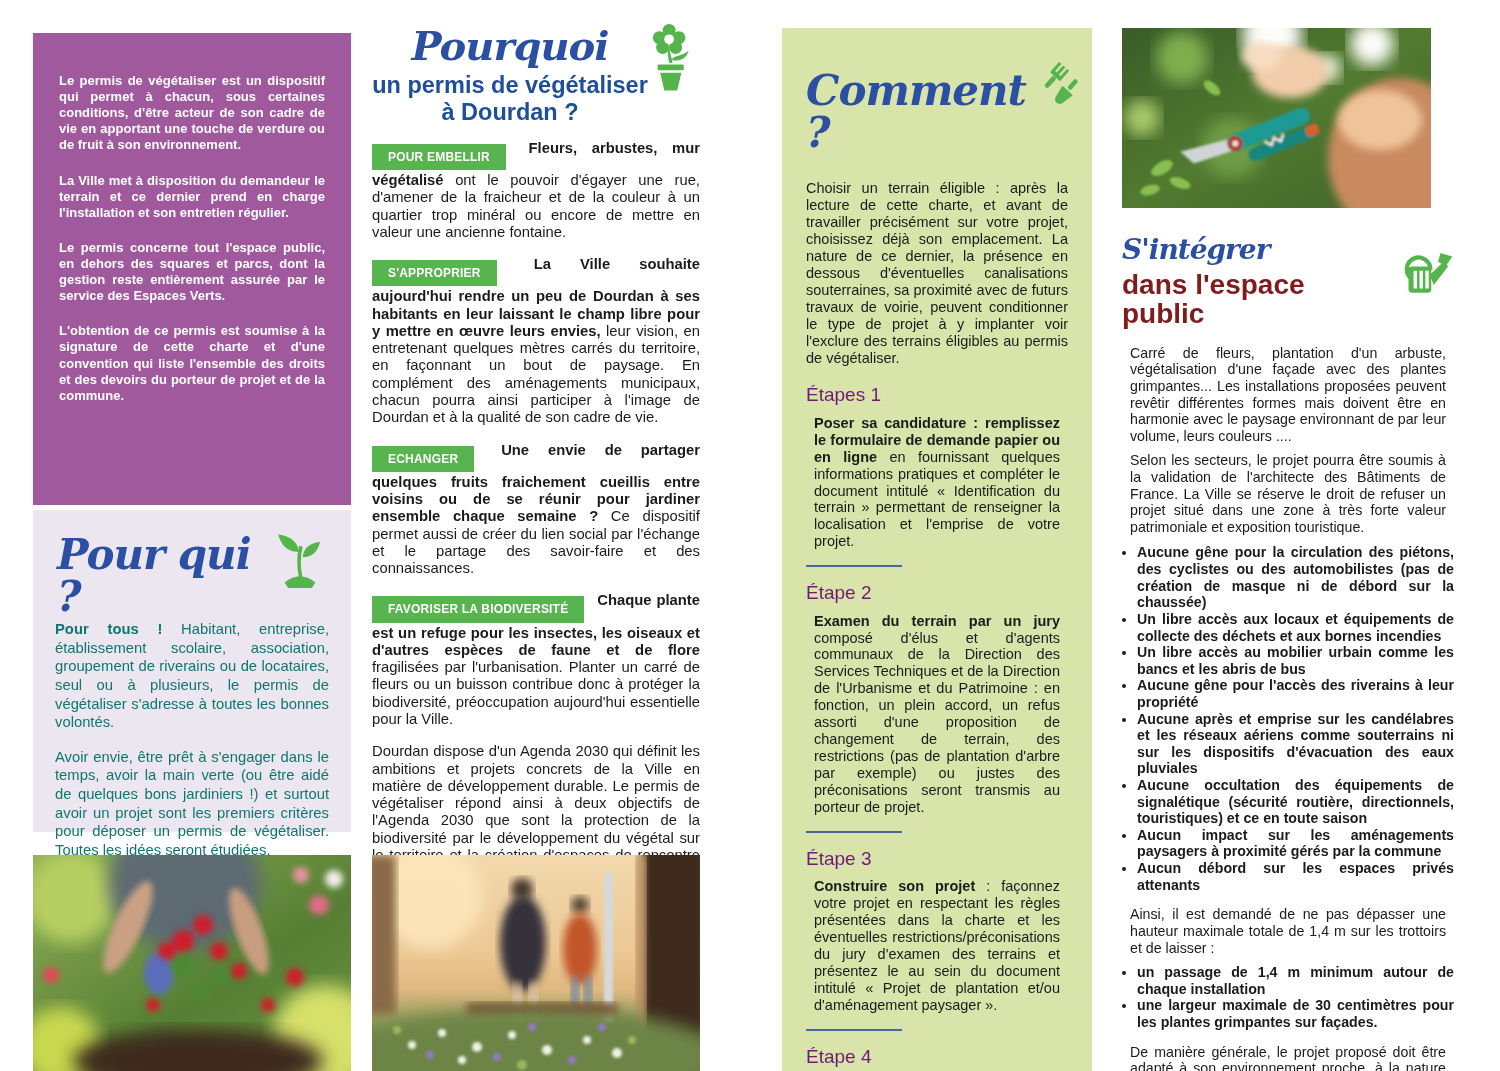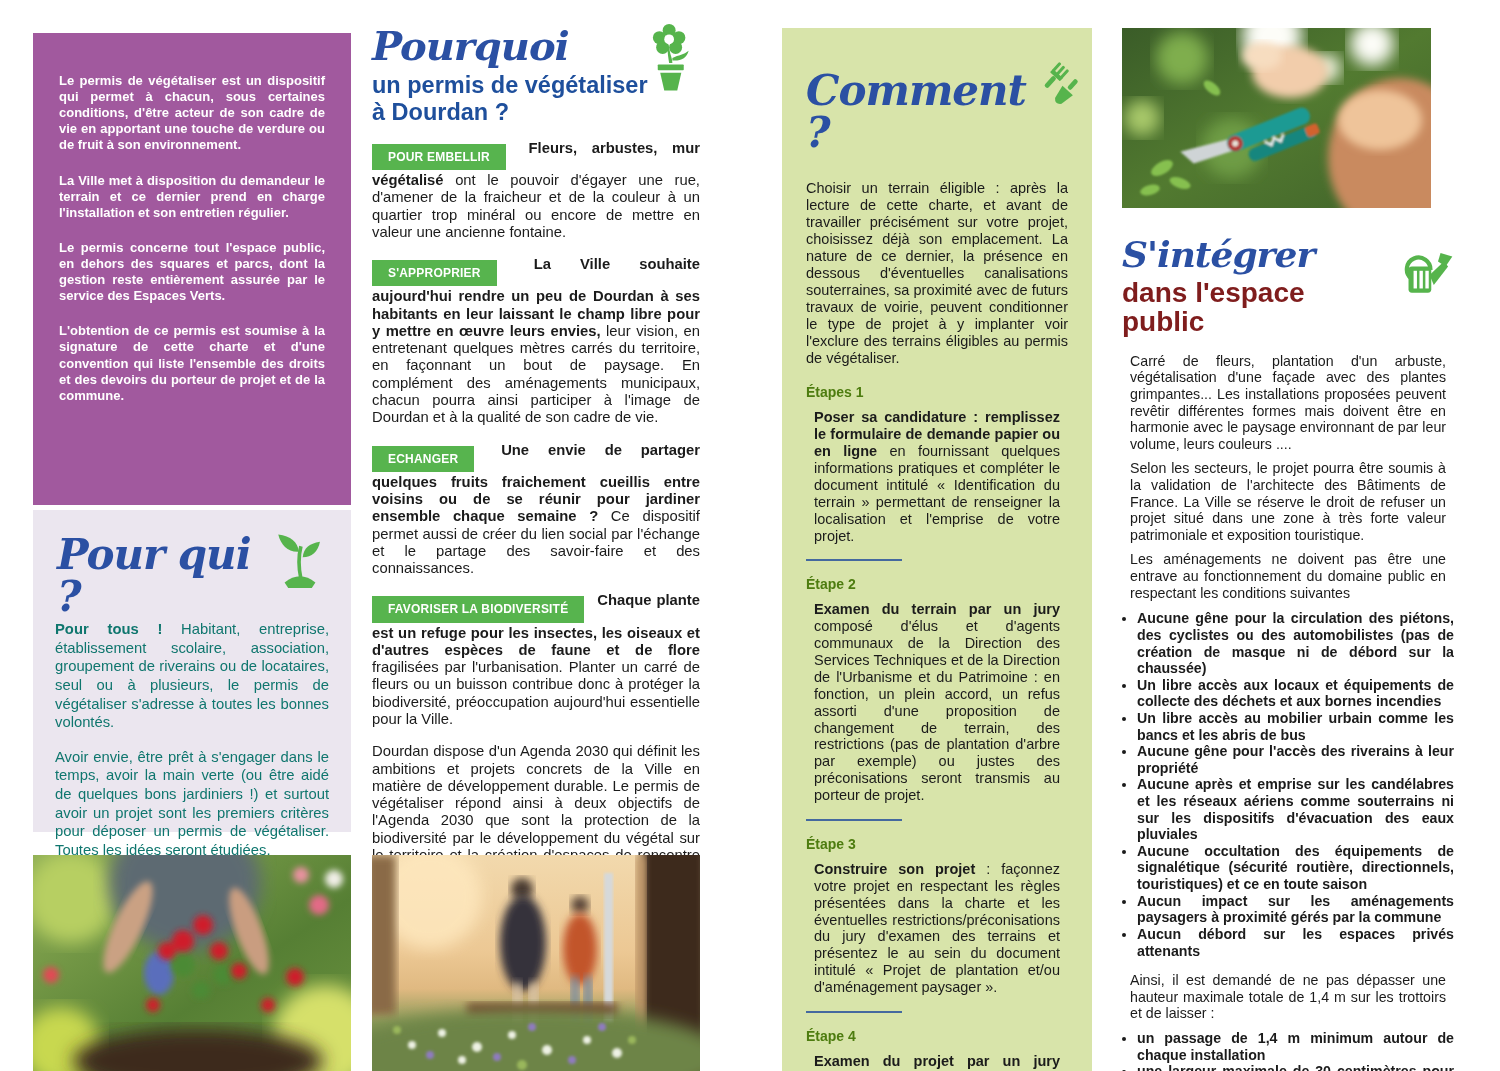--- a/index.html
+++ b/index.html
@@ -26,38 +26,38 @@
   .photo svg{display:block;width:100%;height:100%;}
   .photo1{left:33px;top:855px;width:318px;height:216px;}
   .photo2{left:372px;top:855px;width:328px;height:216px;}
   .photo3{position:relative;width:309px;height:180px;overflow:hidden;margin-bottom:26px;}
   .photo3 svg{display:block;width:100%;height:100%;}
 
   
   .col2{position:absolute;left:372px;top:22px;width:328px;font-size:14.8px;line-height:1.17;}
   .c2-title-script{font-size:40px;margin:4px 0 6px 0;}
   .c2-title-bold{font-size:23.5px;font-weight:bold;color:#1e4f9c;line-height:1.15;}
-  .c2-head-text{flex:1;}
+  .c2-head-text{flex:1;text-align:center;}
   .section{margin:0 0 15px 0;}
   .label{display:inline-block;background:#57b44e;color:#fff;font-weight:bold;font-size:12px;
          padding:6px 16px;margin:0 8px 2px 0;vertical-align:-8px;letter-spacing:.2px;}
   .col2 .free{margin:0 0 12px 0;}
 
   
   .green-panel{position:absolute;left:782px;top:28px;width:310px;height:1043px;background:#d8e4aa;
                box-sizing:border-box;padding:34px 24px 0 24px;overflow:hidden;
                font-size:14.5px;line-height:1.17;}
   .c3-title{font-size:42px;margin:8px 0 0 0;}
   .c3-intro{margin:26px 0 18px 0;}
-  .step-title{font-size:14px;font-weight:bold;color:#4d7c0f;margin:0 0 3px 0;font-family:"Liberation Sans",sans-serif;}
+  .step-title{font-size:19px;font-weight:normal;color:#701a75;margin:0 0 3px 0;font-family:"Liberation Sans",sans-serif;}
   .sep{border:none;border-top:2px solid #44699f;width:96px;margin:15px 0 15px 0;}
 
   
   .col4{position:absolute;left:1122px;top:28px;width:332px;font-size:14.2px;line-height:1.17;}
-  .c4-title-script{font-size:36px;margin:2px 0 6px 0;}
+  .c4-title-script{font-size:28px;margin:2px 0 6px 0;}
   .c4-subtitle{font-size:28px;font-weight:bold;color:#7f1d1d;margin:0 0 8px 0;line-height:1.05;}
   .col4 ul{margin:9px 0 9px 0;padding-left:15px;list-style:disc;}
   .col4 li{font-weight:bold;text-align:justify;margin:0;}
   .gap{margin-top:13px;}
 
   .icon{flex:0 0 auto;}
 </style>
 </head>
 <body>
 
@@ -347,21 +347,20 @@
           <rect x="35" y="27" width="4" height="21" fill="#fff"></rect>
           <rect x="42" y="27" width="4" height="21" fill="#fff"></rect>
           <polygon points="47,32 64,16 69,22 52,44" fill="#56b44c"></polygon>
           <polygon points="60,6 74,10 66,22 57,16" fill="#56b44c"></polygon>
         </svg>
       </span>
     </div>
 
     <p class="just">Carré de fleurs, plantation d'un arbuste, végétalisation d'une façade avec des plantes grimpantes... Les installations proposées peuvent revêtir différentes formes mais doivent être en harmonie avec le paysage environnant de par leur volume, leurs couleurs ....</p>
     <p class="just">Selon les secteurs, le projet pourra être soumis à la validation de l'architecte des Bâtiments de France. La Ville se réserve le droit de refuser un projet situé dans une zone à très forte valeur patrimoniale et exposition touristique.</p>
-    <p class="just">Les aménagements ne doivent pas être une entrave au fonctionnement du domaine public en respectant les conditions suivantes</p>
 
     <ul>
       <li>Aucune gêne pour la circulation des piétons, des cyclistes ou des automobilistes (pas de création de masque ni de débord sur la chaussée)</li>
       <li>Un libre accès aux locaux et équipements de collecte des déchets et aux bornes incendies</li>
       <li>Un libre accès au mobilier urbain comme les bancs et les abris de bus</li>
       <li>Aucune gêne pour l'accès des riverains à leur propriété</li>
       <li>Aucune après et emprise sur les candélabres et les réseaux aériens comme souterrains ni sur les dispositifs d'évacuation des eaux pluviales</li>
       <li>Aucune occultation des équipements de signalétique (sécurité routière, directionnels, touristiques) et ce en toute saison</li>
       <li>Aucun impact sur les aménagements paysagers à proximité gérés par la commune</li>
       <li>Aucun débord sur les espaces privés attenants</li>

